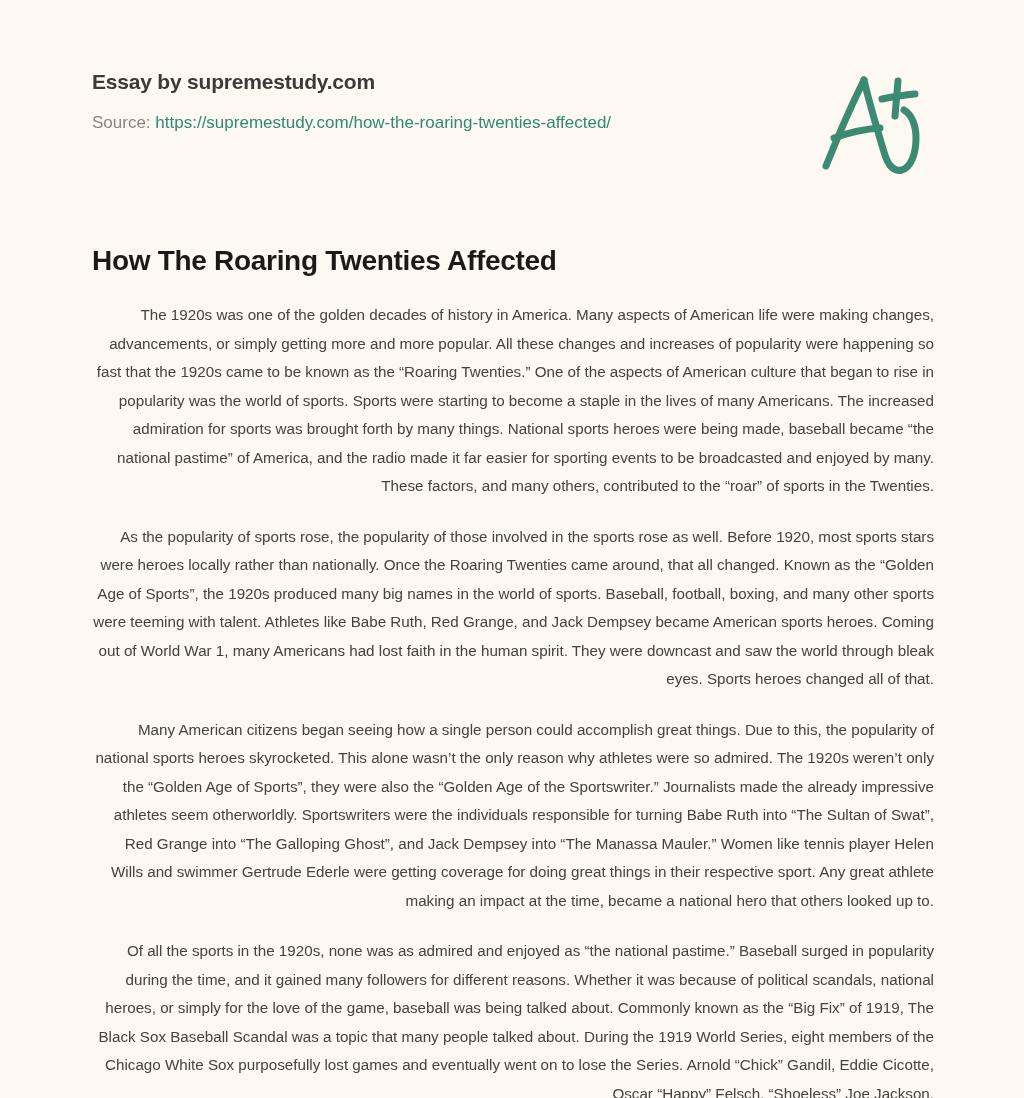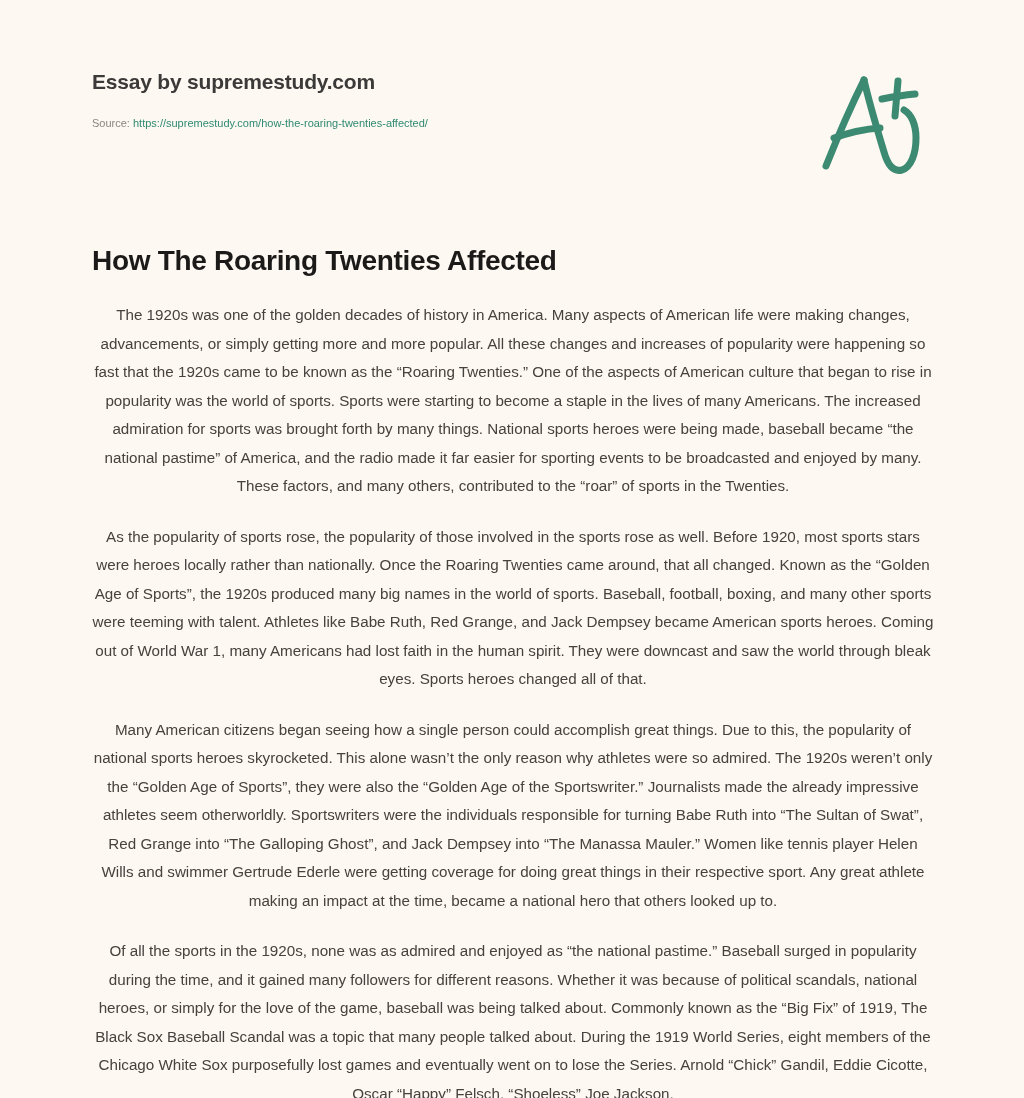--- a/index.html
+++ b/index.html
@@ -42,21 +42,21 @@
     font-weight: bold;
     color: #3b3a39;
     letter-spacing: -0.2px;
     line-height: 28px;
     margin: 0;
     white-space: nowrap;
   }
 
   .source-line {
     margin-top: 16px;
-    font-size: 11px;
+    font-size: 17px;
     line-height: 22px;
     white-space: nowrap;
   }
 
   .source-label {
     color: #8a8580;
   }
 
   .source-url {
     color: #2f8a72;
@@ -88,21 +88,21 @@
     font-weight: bold;
     color: #1c1a19;
     letter-spacing: -0.3px;
   }
 
   .article-body p {
     margin: 0 0 22px 0;
     font-size: 15.2px;
     line-height: 28.5px;
     color: #46423e;
-    text-align: center;
+    text-align: right;
   }
   .article-body p:last-child { margin-bottom: 0; }
 </style>
 </head>
 <body>
 
 <div class="page">
 
   <div class="header">
 

